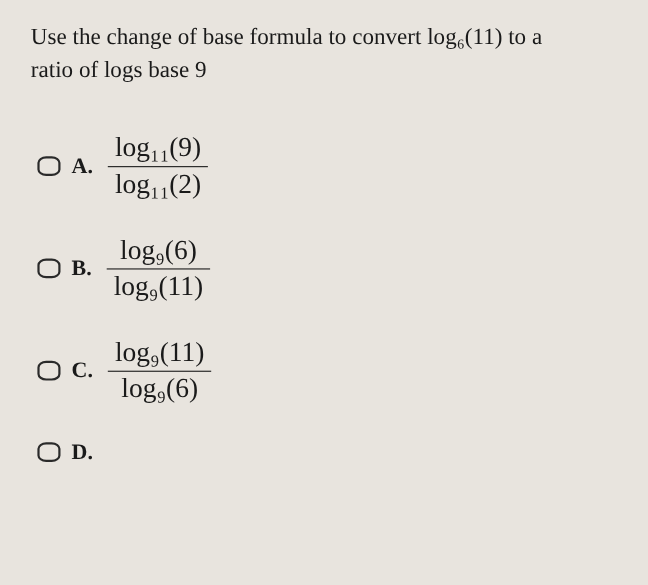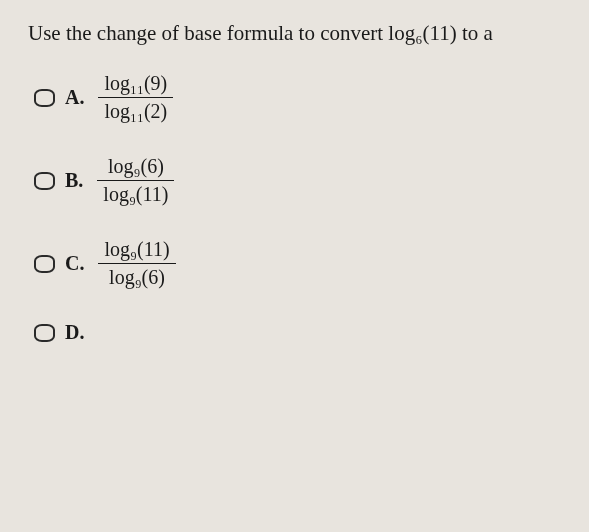--- a/index.html
+++ b/index.html
@@ -7,46 +7,47 @@
   width:589px;height:532px;
   background:#e8e4de;
   font-family:"Times New Roman",Times,serif;
   color:#1a1a1a;
   box-sizing:border-box;
   padding:18px 20px 18px 28px;
 }
 .question{
   font-size:21px;
   line-height:1.45;
-  margin-bottom:24px;
+  margin-bottom:42px;
 }
 .options{display:flex;flex-direction:column;gap:32px;margin-left:6px}
 .option{display:flex;align-items:center;gap:10px}
 .checkbox{
   width:17px;height:14px;
   border:2px solid #2a2a2a;
   border-radius:8px/6px;
   flex-shrink:0;
   background:transparent;
 }
 .letter{font-weight:bold;font-size:20px;margin-right:4px}
 .frac{
   display:inline-block;
   vertical-align:middle;
   text-align:center;
-  font-size:20px;
+  font-size:25px;
 }
 .frac .num{display:block;padding:0 6px 2px 6px}
 .frac .den{display:block;border-top:1.6px solid #1a1a1a;padding:2px 6px 0 6px}
 </style>
 </head>
 <body>
 
 <div class="question">
   <span>Use the change of base formula to convert log₆(11) to a</span><br>
+  <span>ratio of logs base 9</span>
 </div>
 
 <div class="options">
 
   <div class="option">
     <span class="checkbox"></span>
     <span class="letter">A.</span>
     <span class="frac">
       <span class="num">log₁₁(9)</span>
       <span class="den">log₁₁(2)</span>

